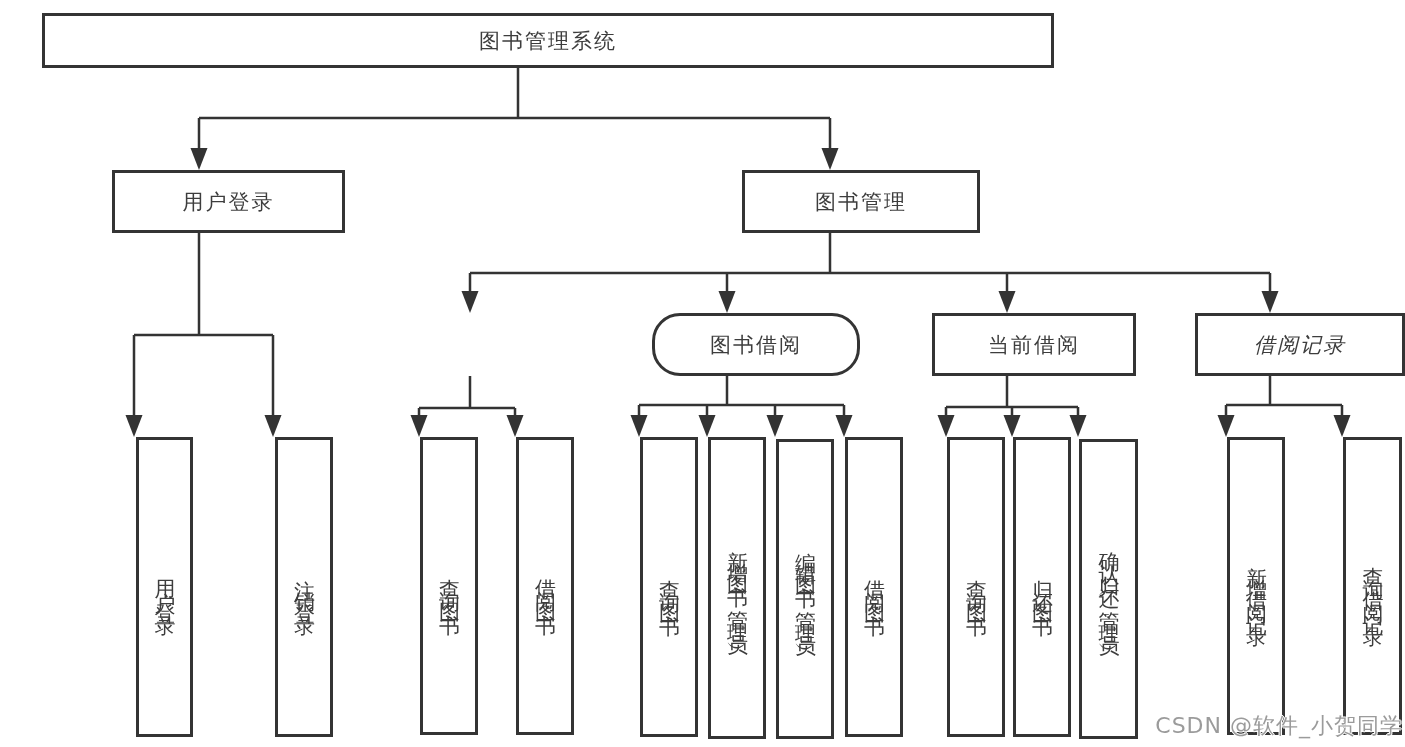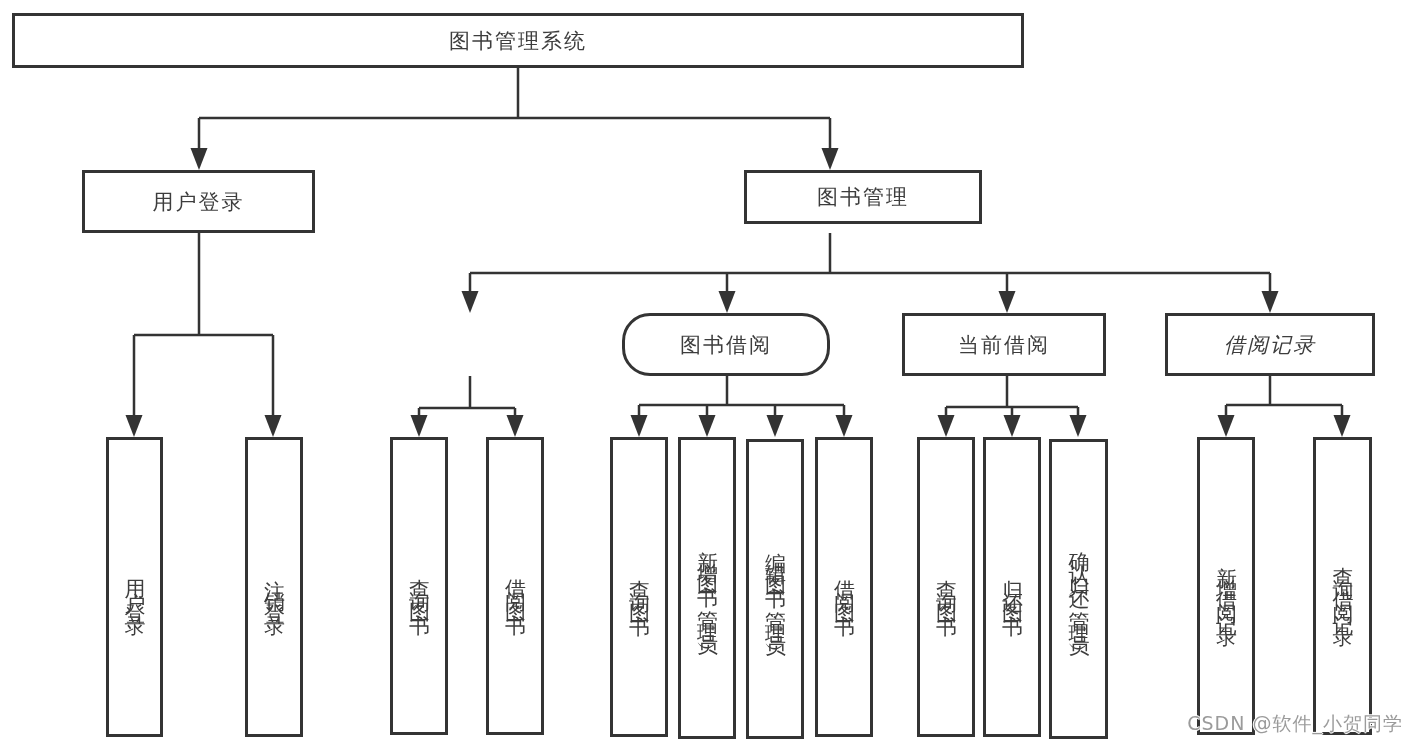--- a/index.html
+++ b/index.html
@@ -6,29 +6,30 @@
   .canvas {
     position:relative; width:1405px; height:747px; background:#ffffff;
     font-family:"DejaVu Sans","Liberation Sans",sans-serif; overflow:hidden;
   }
   .wires { position:absolute; left:0; top:0; width:1405px; height:747px; z-index:0; }
   .box {
     position:absolute; box-sizing:border-box; background:#ffffff;
     border:3px solid #343434; color:#3d3d3d; z-index:1;
     display:flex; align-items:center; justify-content:center;
     text-align:center;
+    margin-left:30px;
   }
   .hbox { font-size:21px; letter-spacing:2px; white-space:nowrap; }
   .vbox span {
     writing-mode:vertical-rl; text-orientation:mixed;
     font-size:21px; letter-spacing:12px; line-height:1;
   }
   .watermark {
     position:absolute; top:711px; right:2px; z-index:3;
-    font-size:19px; letter-spacing:1px; color:#9b9b9b; white-space:nowrap;
+    font-size:22px; letter-spacing:1px; color:#9b9b9b; white-space:nowrap;
     text-shadow:1px 0 0 #ffffff,-1px 0 0 #ffffff,0 1px 0 #ffffff,0 -1px 0 #ffffff;
   }
 </style>
 </head>
 <body>
 
 <div class="canvas">
 
   <svg class="wires" viewBox="0 0 1405 747" xmlns="http://www.w3.org/2000/svg">
     <g stroke="#333333" stroke-width="2.5" fill="none">
@@ -59,21 +60,21 @@
       <polygon points="1012,437 1003.5,415 1020.5,415"></polygon>
       <polygon points="1078,437 1069.5,415 1086.5,415"></polygon>
       <polygon points="1226,437 1217.5,415 1234.5,415"></polygon>
       <polygon points="1342,437 1333.5,415 1350.5,415"></polygon>
     </g>
   </svg>
 
   <div class="box hbox" style="left:12px; top:13px; width:1012px; height:55px;">图书管理系统</div>
 
   <div class="box hbox" style="left:82px; top:170px; width:233px; height:63px;">用户登录</div>
-  <div class="box hbox" style="left:744px; top:170px; width:238px; height:54px;">图书管理</div>
+  <div class="box hbox" style="left:712px; top:170px; width:238px; height:63px;">图书管理</div>
 
   <div class="box hbox" style="left:622px; top:313px; width:208px; height:63px;border-radius:28px;">图书借阅</div>
   <div class="box hbox" style="left:902px; top:313px; width:204px; height:63px;">当前借阅</div>
   <div class="box hbox" style="left:1165px; top:313px; width:210px; height:63px;font-style:italic;">借阅记录</div>
 
   <div class="box vbox" style="left:106px; top:437px; width:57px; height:300px;">
     <span>用户登录</span>
   </div>
   <div class="box vbox" style="left:245px; top:437px; width:58px; height:300px;">
     <span>注销登录</span>

